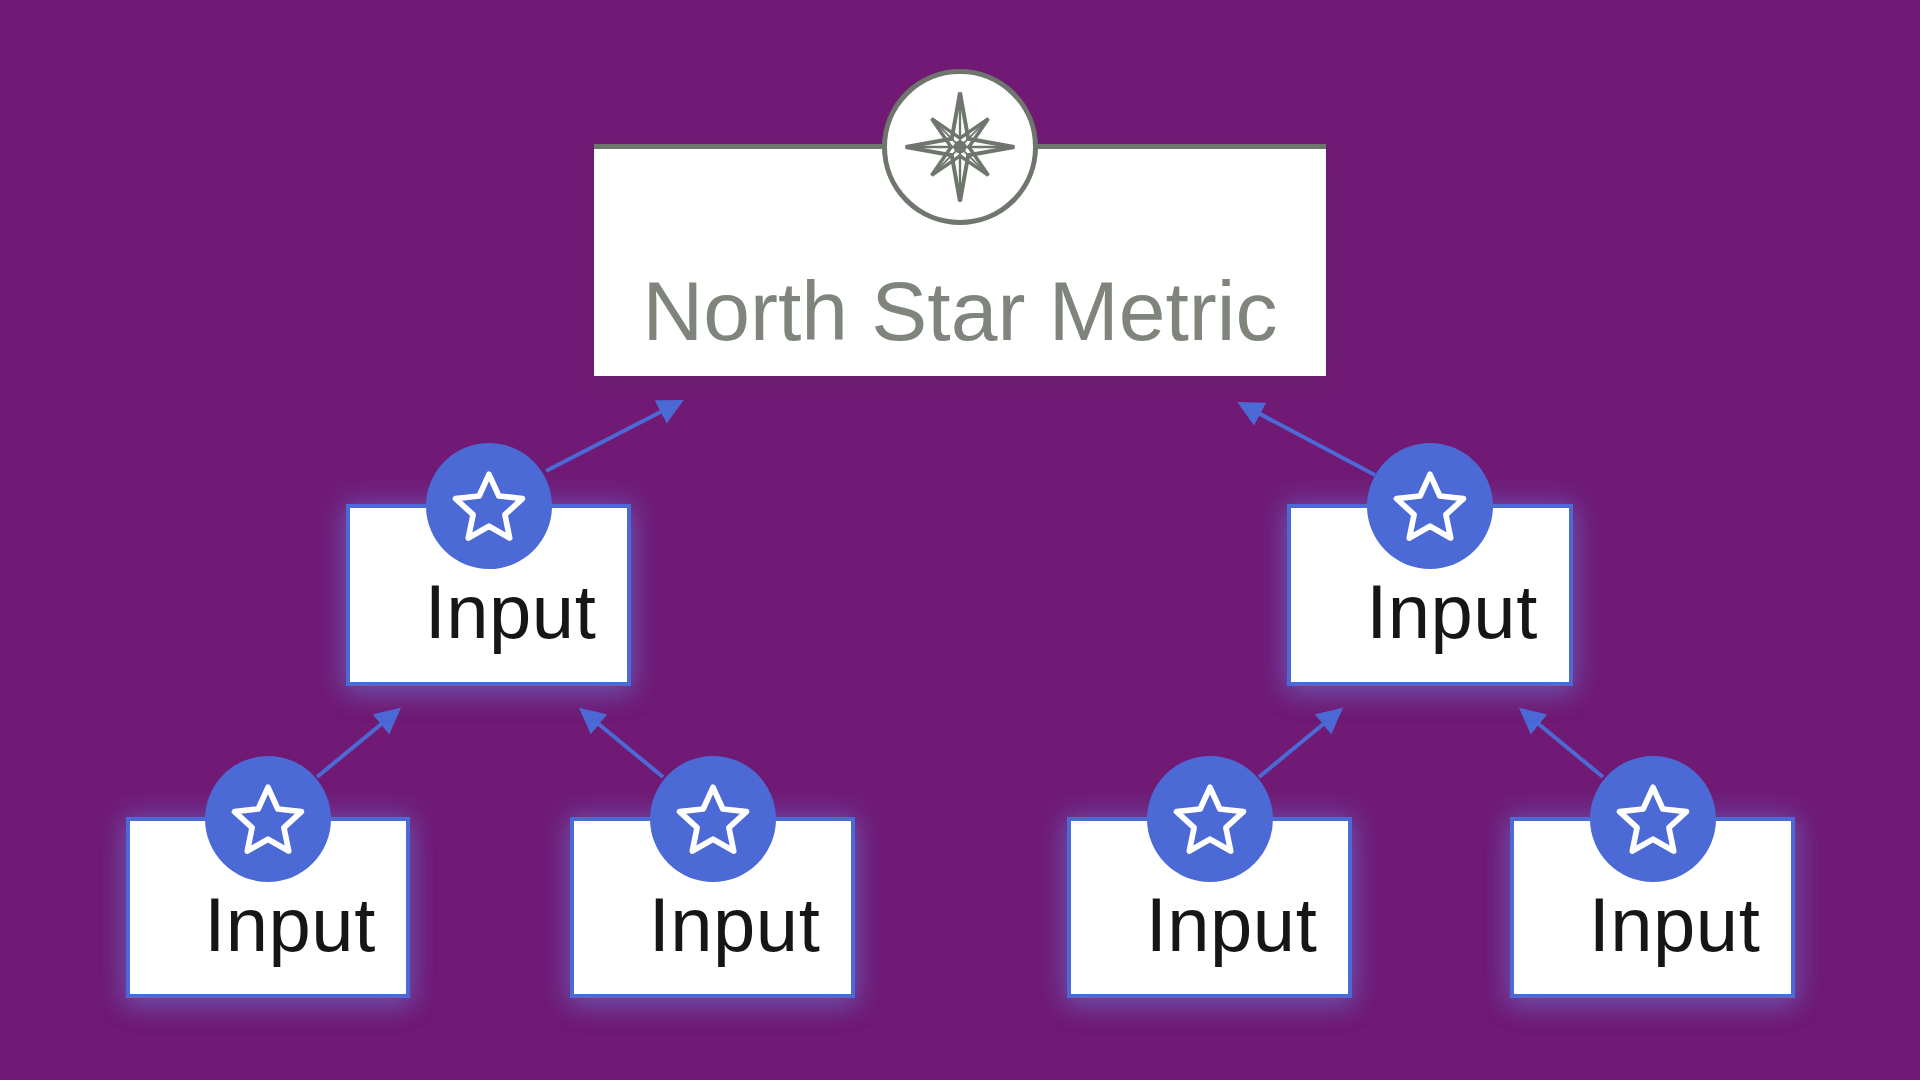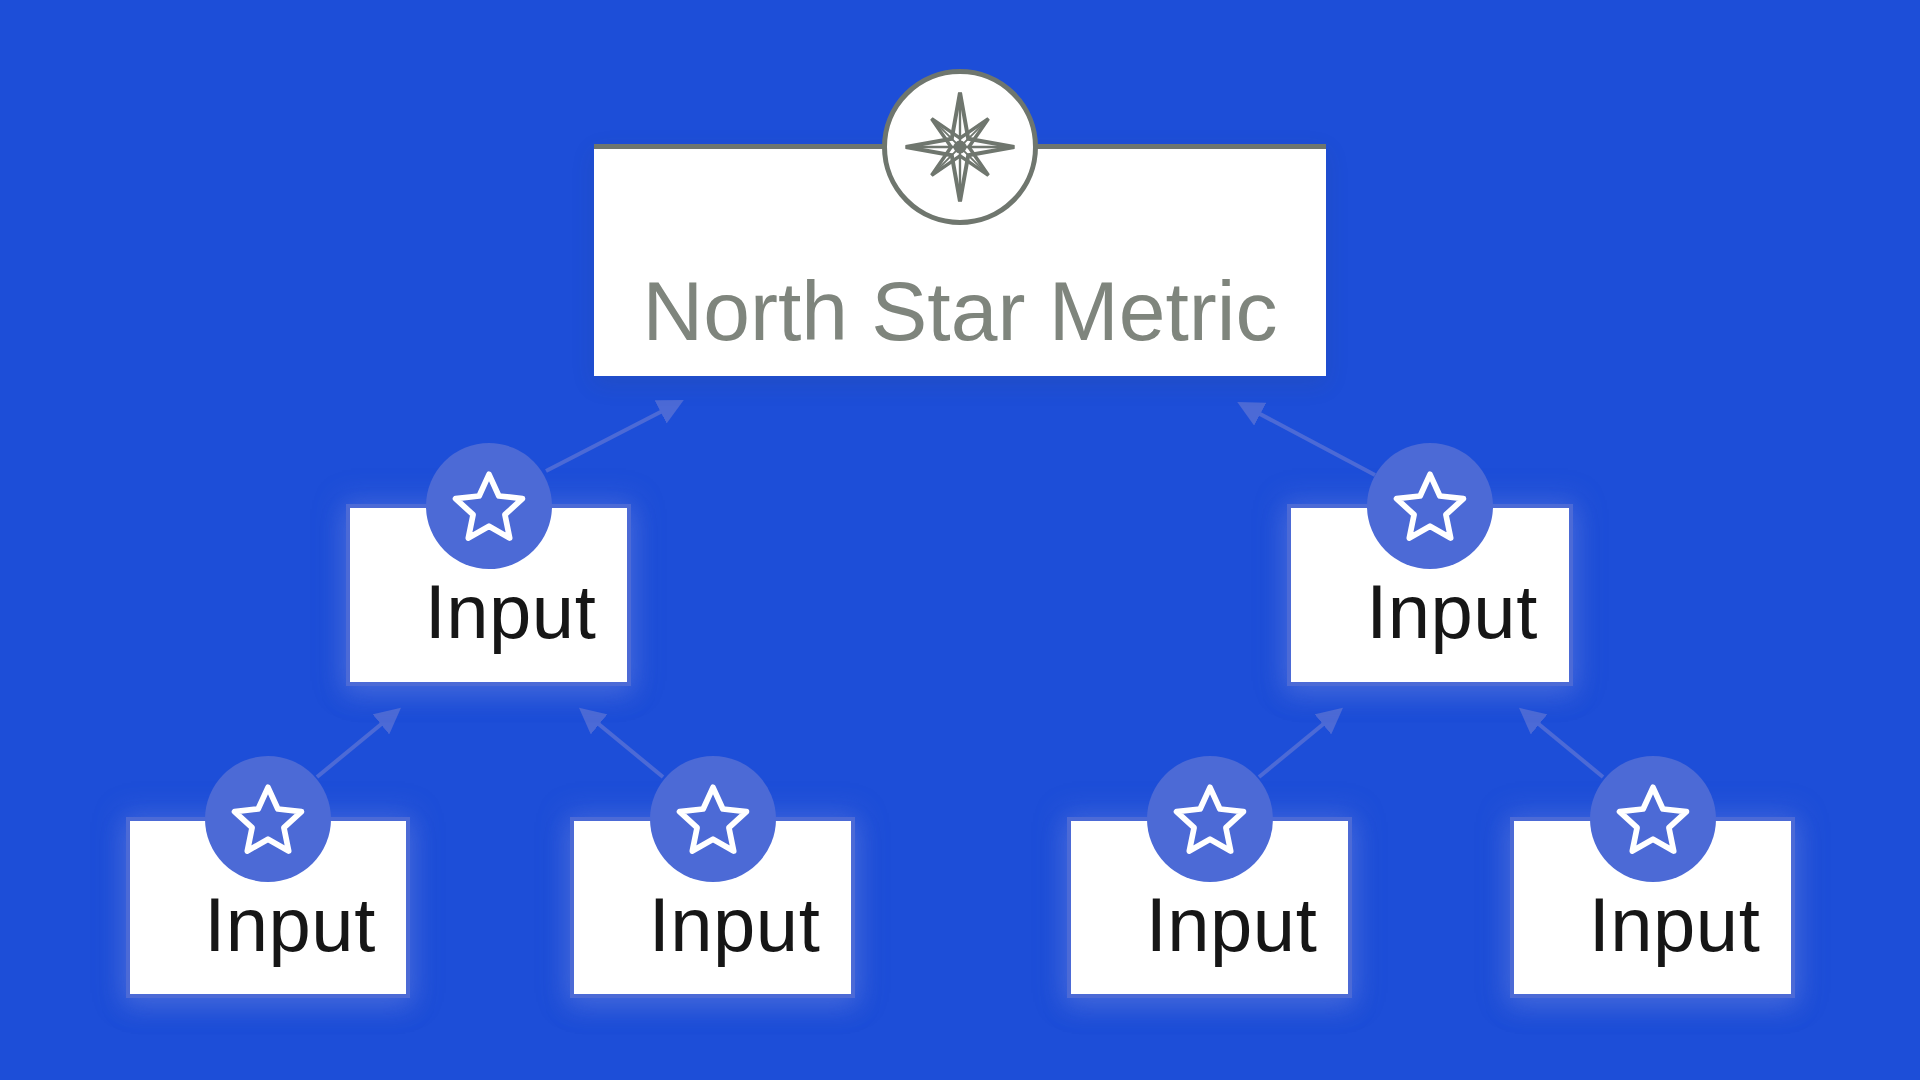--- a/index.html
+++ b/index.html
@@ -1,19 +1,19 @@
 <!DOCTYPE html>
 <html><head>
 <meta charset="utf-8">
 <style>
   html,body{margin:0;padding:0;background:#f4f4f5;}
   .canvas{
     position:relative;
     width:1920px;height:1080px;
-    background:#1d4ed8;
+    background:#701a75;
     overflow:hidden;
     font-family:"Liberation Sans", sans-serif;
   }
   
   .arrows{position:absolute;inset:0;z-index:1;}
   
   .node{
     position:absolute;z-index:2;
     background:#ffffff;
     box-sizing:border-box;

